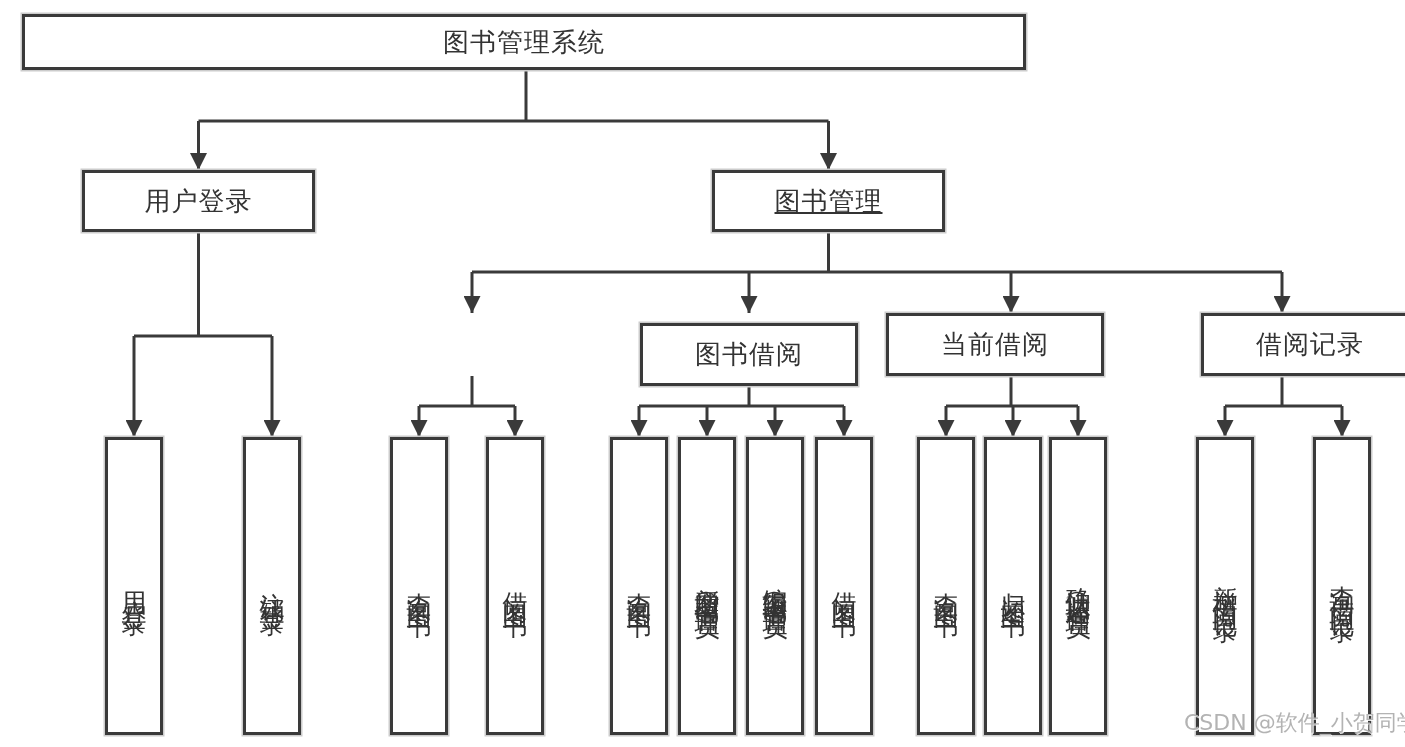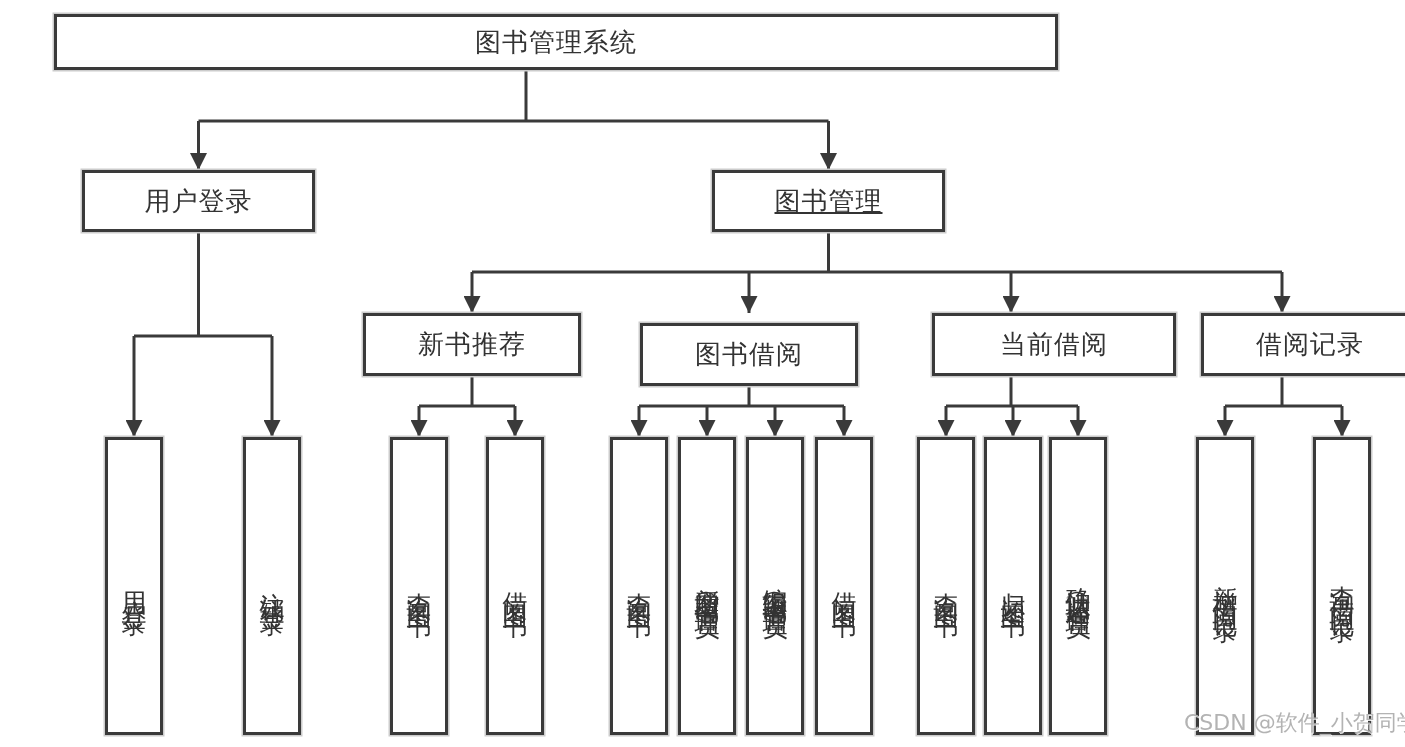--- a/index.html
+++ b/index.html
@@ -79,28 +79,27 @@
       <line x1="775" y1="406" x2="775" y2="437" marker-end="url(#arw)"></line>
       <line x1="844" y1="406" x2="844" y2="437" marker-end="url(#arw)"></line>
       <line x1="946" y1="406" x2="946" y2="437" marker-end="url(#arw)"></line>
       <line x1="1013" y1="406" x2="1013" y2="437" marker-end="url(#arw)"></line>
       <line x1="1078" y1="406" x2="1078" y2="437" marker-end="url(#arw)"></line>
       <line x1="1225" y1="406" x2="1225" y2="437" marker-end="url(#arw)"></line>
       <line x1="1342" y1="406" x2="1342" y2="437" marker-end="url(#arw)"></line>
     </g>
   </svg>
 
-  <div class="box" style="left:22px;top:14px;width:1004px;height:56px;margin-left:32px;">图书管理系统</div>
+  <div class="box" style="left:22px;top:14px;width:1004px;height:56px;">图书管理系统</div>
 
   <div class="box" style="left:82px;top:170px;width:233px;height:62px;">用户登录</div>
   <div class="box" style="left:712px;top:170px;width:233px;height:62px;text-decoration:underline;">图书管理</div>
 
-  <div class="box" style="left:363px;top:313px;width:218px;height:63px;">新书推荐</div>
   <div class="box" style="left:640px;top:323px;width:218px;height:63px;">图书借阅</div>
-  <div class="box" style="left:932px;top:313px;width:244px;height:63px;">当前借阅</div>
+  <div class="box" style="left:886px;top:313px;width:218px;height:63px;">当前借阅</div>
   <div class="box" style="left:1173px;top:313px;width:218px;height:63px;margin-left:28px;">借阅记录</div>
 
   <div class="box leaf" style="left:105px;top:437px;width:58px;height:298px;">用户登录</div>
   <div class="box leaf" style="left:243px;top:437px;width:58px;height:298px;">注销登录</div>
 
   <div class="box leaf" style="left:390px;top:437px;width:58px;height:298px;">查询图书</div>
   <div class="box leaf" style="left:486px;top:437px;width:58px;height:298px;">借阅图书</div>
 
   <div class="box leaf" style="left:610px;top:437px;width:58px;height:298px;">查询图书</div>
   <div class="box leaf long" style="left:678px;top:437px;width:58px;height:298px;">新增图书（管理员）</div>

